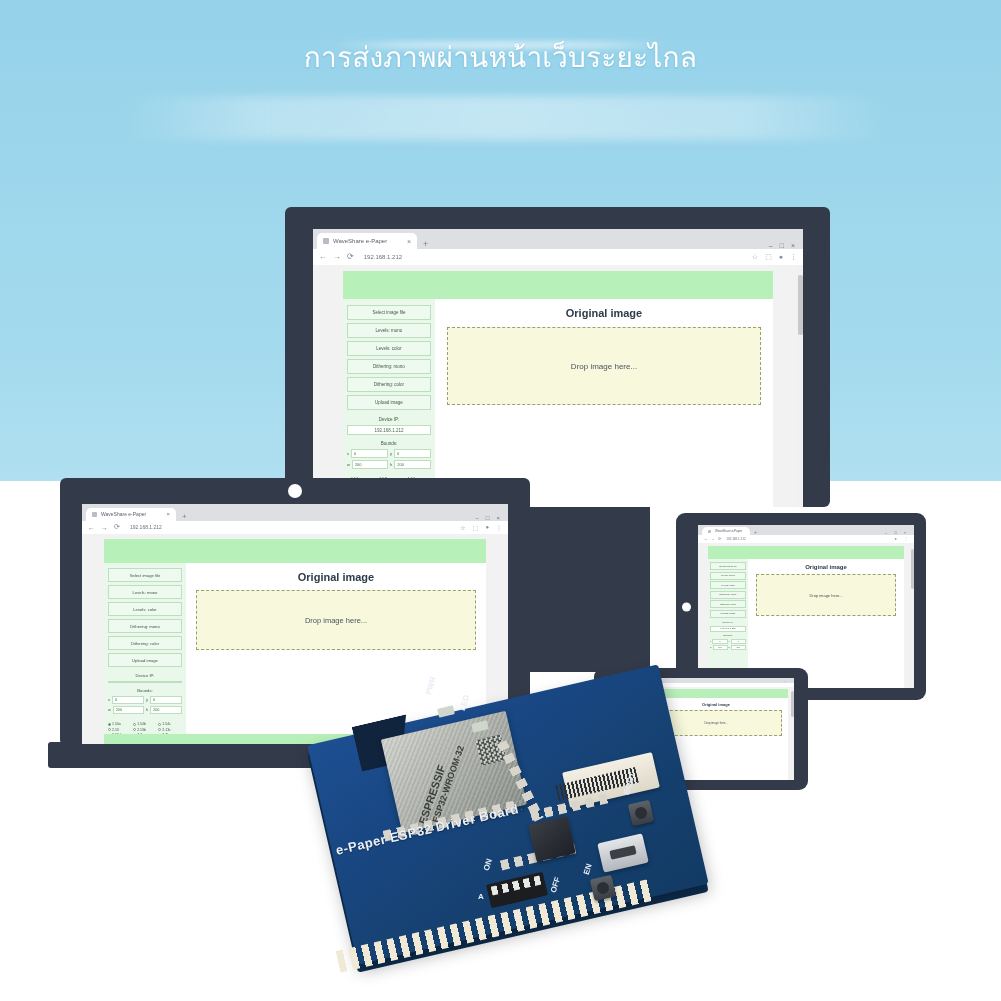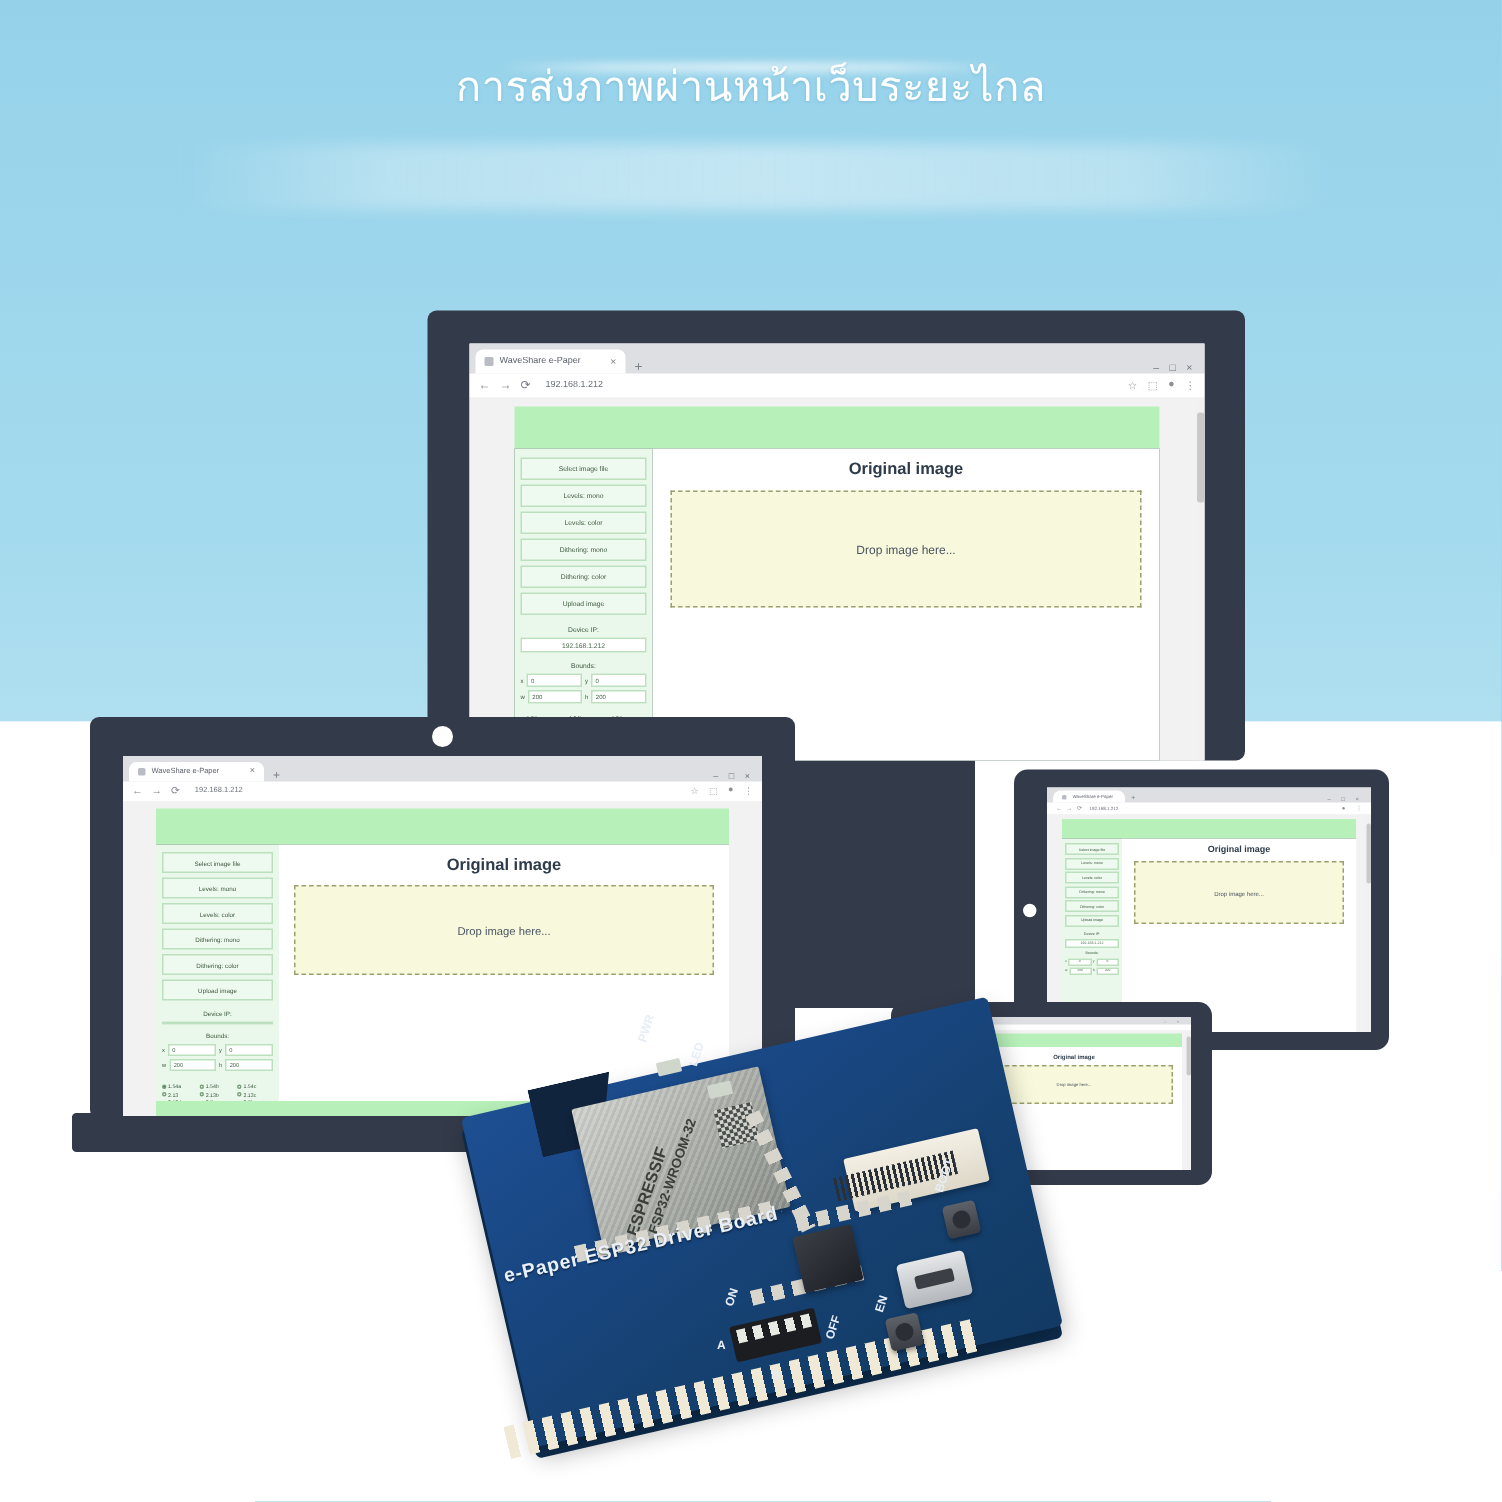--- a/index.html
+++ b/index.html
@@ -90,21 +90,21 @@
   .tab-x, .tab-new { color:#7b808b; flex:0 0 auto; }
   .win-ctl { margin-left:auto; display:flex; gap:7px; align-items:center; color:#6e737e; padding-right:4px;}
   .omnibar { display:flex; align-items:center; height:45%; background:#fff; gap:6px; padding:0 6px; }
   .nav-ico { color:#7d828d; flex:0 0 auto; }
   .url { color:#6b7079; white-space:nowrap; overflow:hidden; }
   .omni-right { margin-left:auto; display:flex; gap:7px; color:#8b9098; }
 
   .viewport { flex:1 1 auto; background:#f2f2f2; position:relative; display:flex; flex-direction:column; overflow:hidden; }
   .green-header { background:#b8f0b9; flex:0 0 auto; }
   .green-footer { background:#b8f0b9; flex:0 0 auto; }
-  .content { flex:1 1 auto; display:flex; background:#14532d; min-height:0; }
+  .content { flex:1 1 auto; display:flex; background:#fdba74; min-height:0; }
   .sidebar { background:#e9f8ea; display:flex; flex-direction:column; flex:0 0 auto; }
   .btn-col { display:flex; flex-direction:column; }
   .ui-btn {
     background:#eefaef; border:1px solid #bcdfbe; color:#3f5a40;
     display:flex; align-items:center; justify-content:center;
     white-space:nowrap; overflow:hidden;
   }
   .field-label { color:#3f5a40; text-align:center; }
   .ui-input { background:#fff; border:1px solid #bcdfbe; color:#4a6a4b; display:flex; align-items:center; justify-content:center; overflow:hidden; white-space:nowrap;}
   .bounds-grid { display:grid; grid-template-columns:1fr 1fr; }

